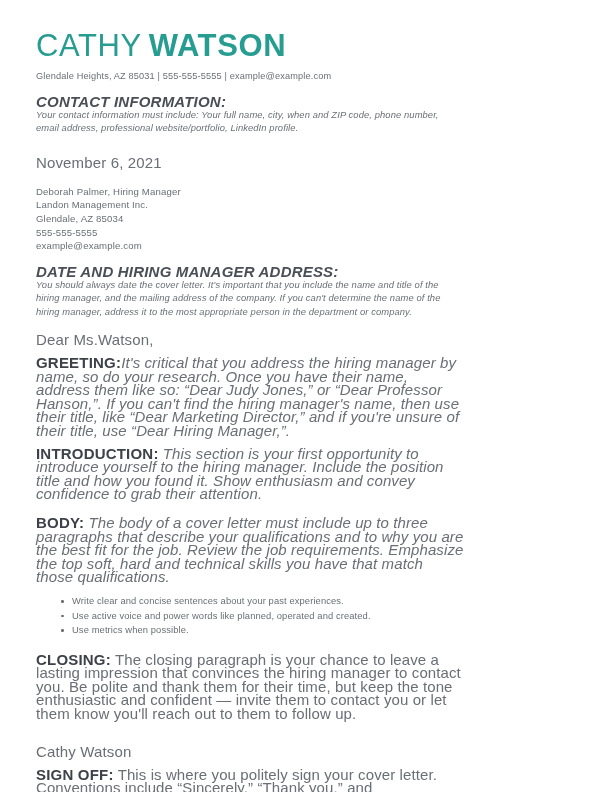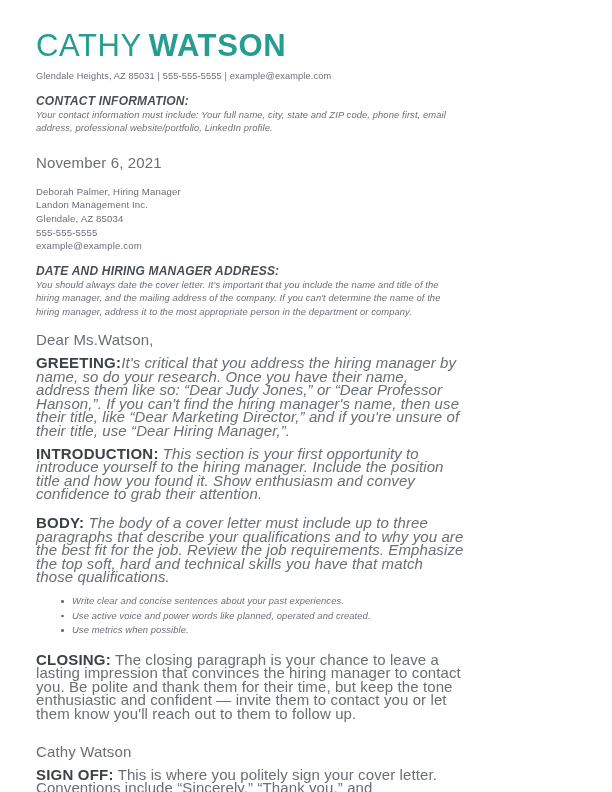--- a/index.html
+++ b/index.html
@@ -48,21 +48,21 @@
     margin-top: 5px;
     letter-spacing: 0.15px;
     white-space: nowrap;
   }
 
   
   .block {
     margin-top: 12px;
   }
   .tip-head {
-    font-size: 12px;
+    font-size: 15px;
     line-height: 13px;
     font-weight: 700;
     font-style: italic;
     color: #4a4e56;
     letter-spacing: 0.2px;
   }
   .tip-body {
     font-size: 9.4px;
     line-height: 13.4px;
     font-style: italic;
@@ -107,21 +107,20 @@
 
   ul.bullets {
     margin: 10px 0 0 0;
     padding-left: 36px;
     list-style: none;
   }
   ul.bullets li {
     position: relative;
     font-size: 9.4px;
     line-height: 14.6px;
-    font-style: italic;
     color: #6a6e75;
     letter-spacing: 0.1px;
   }
   ul.bullets li:before {
     content: "";
     position: absolute;
     left: -11px;
     top: 6px;
     width: 2.6px;
     height: 2.6px;
@@ -138,21 +137,21 @@
 
 <div class="page">
 
   <div class="header-name">
     <span class="name-first">CATHY</span><span class="name-last">WATSON</span>
   </div>
   <div class="header-contact">Glendale Heights, AZ 85031  |  555-555-5555  |  example@example.com</div>
 
   <div class="block">
     <div class="tip-head">CONTACT INFORMATION:</div>
-    <div class="tip-body">Your contact information must include: Your full name, city, state and ZIP code, phone first, email address, professional website/portfolio, LinkedIn profile.</div>
+    <div class="tip-body">Your contact information must include: Your full name, city, when and ZIP code, phone number, email address, professional website/portfolio, LinkedIn profile.</div>
   </div>
 
   <div class="sp-lg"></div>
 
   <div class="plain">November 6, 2021</div>
 
   <div class="sp-md"></div>
 
   <div>
     <div class="addr-line">Deborah Palmer, Hiring Manager</div>

